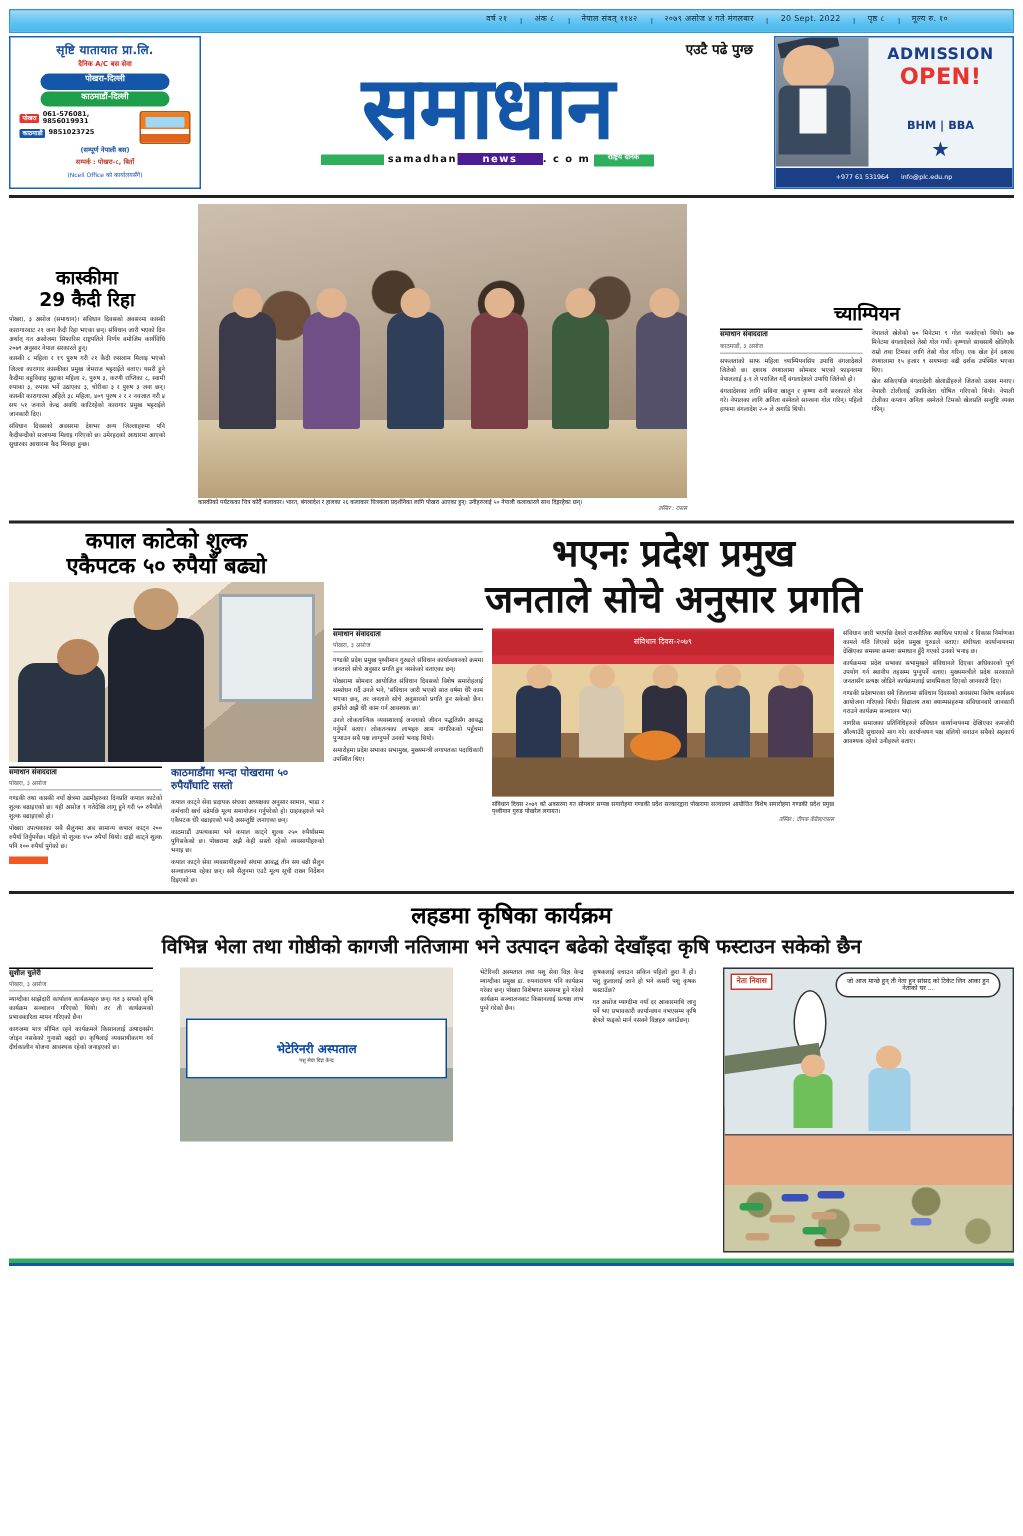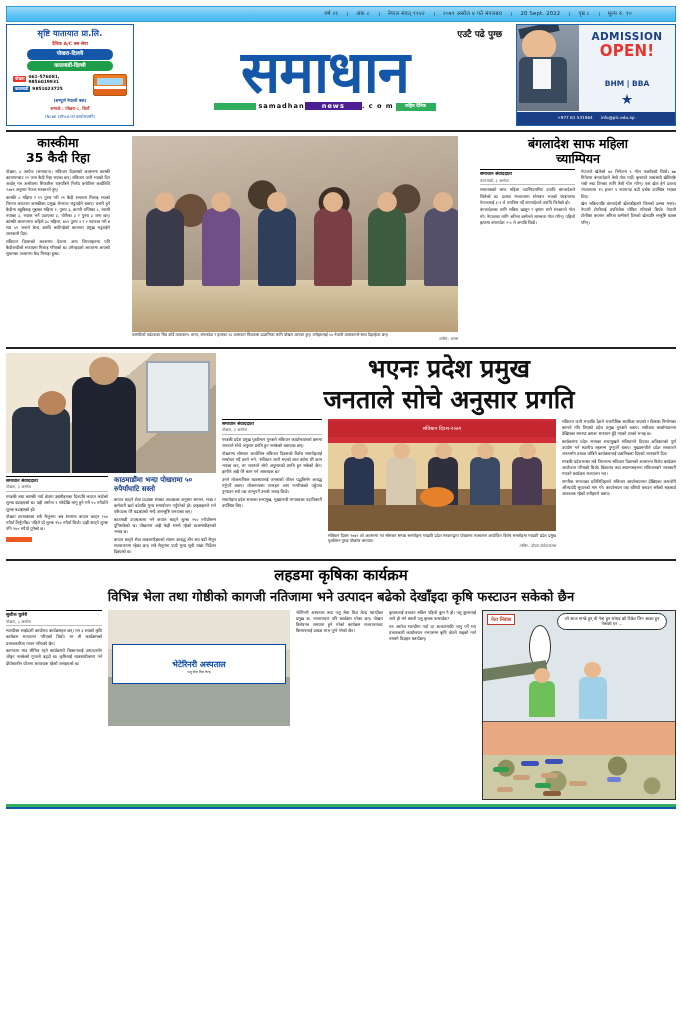--- a/index.html
+++ b/index.html
@@ -95,21 +95,21 @@
   .byline .n { font-size:4.6px; font-weight:700; }
   .byline .d { font-size:4px; color:#555; }
   .col p { text-align: justify; text-justify: inter-word; font-size:4.1px; line-height:1.5; margin-bottom:1.5px; hyphens:auto; }
   .col p:first-letter { }
   .caption { font-size:3.9px; line-height:1.4; text-align:justify; color:#111; }
   .credit { font-size:3.7px; font-style:italic; color:#444; text-align:right; }
 
   .photo-ph { background:#c9c2b6; position:relative; overflow:hidden; }
 
   
-  .sec1 { display:flex; gap:22px; }
+  .sec1 { display:flex; gap:22px;align-items:center; }
   .s1-left { width:104px; }
   .s1-mid { flex:1; }
   .s1-right { width:196px; }
   .s1-left .hl { font-size:12.5px; line-height:1.18; margin-bottom:3px;}
   .s1-right .hl { font-size:12.5px; line-height:1.2; margin-bottom:3px;}
   .twocol { column-count:2; column-gap:6px; column-rule:none;}
 
   
   .photo-artisans{ height:196px; width:100%;
     background:
@@ -159,21 +159,21 @@
   .photo-stage .p3{left:100px;background:#2f2f3d;}
   .photo-stage .p4{left:142px;background:#3a4a63;}
   .photo-stage .p5{left:184px;background:#4b3b52;}
   .photo-stage .table{position:absolute;left:0;right:0;bottom:0;height:26px;background:#7a5b3a;}
   .photo-stage .flower{position:absolute;bottom:24px;left:92px;width:34px;height:20px;border-radius:50%;background:#e4812a;}
 
   
   .sec3 { }
   .sec3 .hl-main { font-size:15px; margin-bottom:1px; }
   .sec3 .sub { text-align:center; font-size:13px; font-weight:700; margin-bottom:3px;}
-  .s3-body { display:flex; gap:6px; }
+  .s3-body { display:flex; gap:18px; }
   .s3-left { width:96px; }
   .s3-pic  { width:182px; }
   .s3-cols { flex:1; }
   .s3-cart { width:194px; }
   .photo-vet { width:100%; height:116px; position:relative; overflow:hidden;
      background: linear-gradient(#e8e2d6 0 34%, #d6cec0 34% 58%, #9fa69c 58%);}
   .photo-vet .bn { position:absolute; left:4px; right:4px; top:34px; height:40px; background:#fff; border:1px solid #0a49a0; }
   .photo-vet .bn .t { margin-top:14px; text-align:center; font-size:8px; font-weight:700; color:#0a49a0;}
   .photo-vet .bn .s { text-align:center; font-size:3.4px; color:#333; }
   .photo-vet .dot{position:absolute;left:10px;top:38px;width:12px;height:12px;border-radius:50%;background:#0a49a0;}
@@ -275,21 +275,21 @@
     </div>
   </div>
 
   <div class="rule thick"></div>
 
   <div class="sec1">
 
     <div class="s1-left col">
       <div class="hl">
         <div>कास्कीमा</div>
-        <div>35 कैदी रिहा</div>
+        <div>29 कैदी रिहा</div>
       </div>
       <p>पोखरा, ३ असोज (समाधान)। संविधान दिवसको अवसरमा कास्की कारागारबाट २१ जना कैदी रिहा भएका छन्। संविधान जारी भएको दिन अर्थात् गत असोजमा सिफारिस राष्ट्रपतिले निर्णय बमोजिम कार्यविधि २०७९ अनुसार नेपाल सरकारले हुन्।</p>
       <p>कास्की ८ महिला र १९ पुरुष गरी २१ कैदी रुसलाम मिलाइ भएको जिल्ला कारागार कास्कीका प्रमुख जेमराज भट्टराईले बताए। यसरी हुने कैदीमा बहुविवाह मुद्दाका महिला २, पुरुष ३, करणी राप्तिका ८, स्वामी रुपाका ३, रुपाक भर्ने उठाएका ३, चोरीका ३ र पुरुष ३ जना छन्। कास्की कारागारमा अहिले ३८ महिला, ४०९ पुरुष २ र २ नवजात गरी ४ सय ५१ जनाले केन्द्र अवधि काटिरहेको कारागार प्रमुख भट्टराईले जानकारी दिए।</p>
       <p>संविधान दिवसको अवसरमा देशभर अन्य जिल्लाहरुमा पनि कैदीबन्दीको सजायमा मिलाइ गरिएको छ। उमेरहदको आधारमा आएको सुधारका आधारमा कैद मिनाहा हुन्छ।</p>
     </div>
 
     <div class="s1-mid">
       <div class="photo-artisans photo-ph">
         <div class="tbl"></div>
         <div class="fig f1"></div>
@@ -298,41 +298,44 @@
         <div class="fig f4"></div>
         <div class="fig f5"></div>
         <div class="fig f6"></div>
       </div>
       <div class="caption">कास्कीको पर्यटकका चित्र कोर्दै कलाकार। भारत, बंगलादेश र हालका २६ कलाकार चित्रकला प्रदर्शनिका लागि पोखरा आएका हुन्। उनीहरुलाई ५० नेपाली कलाकारले साथ दिइरहेका छन्।</div>
       <div class="credit">तस्बिर : रासस</div>
     </div>
 
     <div class="s1-right">
       <div class="hl">
-        <div>बंगलादेश साफ महिला</div>
         <div>च्याम्पियन</div>
       </div>
       <div class="twocol col">
         <div class="byline">
           <div class="n">समाधान संवाददाता</div>
           <div class="d">काठमाडौं, ३ असोज</div>
         </div>
         <p>सफलताको साफ महिला च्याम्पियनसिप उपाधि बंगलादेशले जितेको छ। दशरथ रंगशालामा सोमबार भएको फाइनलमा नेपाललाई ३-१ ले पराजित गर्दै बंगलादेशले उपाधि जितेको हो।</p>
         <p>बंगलादेशका लागि सबिना खातुन र कृष्णा रानी सरकारले गोल गरे। नेपालका लागि अनिता बस्नेतले सान्त्वना गोल गरिन्। पहिलो हाफमा बंगलादेश २-० ले अगाडि थियो।</p>
         <p>नेपालले खेलेको ७० मिनेटमा ९ गोल फर्काएको थियो। ७७ मिनेटमा बंगलादेशले तेस्रो गोल गर्यो। कृष्णाले साथसाथै खेलिएकै राम्रो तथा टिमका लागि तेस्रो गोल गरिन्। एक खेल हेर्न दशरथ रंगशालामा १५ हजार ९ सयभन्दा बढी दर्शक उपस्थित भएका थिए।</p>
         <p>खेल सकिएपछि बंगलादेशी खेलाडीहरुले जितको उत्सव मनाए। नेपाली टोलीलाई उपविजेता घोषित गरिएको थियो। नेपाली टोलीका कप्तान अनिता बस्नेतले टिमको खेलप्रति सन्तुष्टि व्यक्त गरिन्।</p>
       </div>
     </div>
   </div>
 
   <div class="rule thick"></div>
 
   <div class="sec2">
 
     <div class="s2-left">
+      <div class="hl">
+        <div>कपाल काटेको शुल्क</div>
+        <div>एकैपटक ५० रुपैयाँ बढ्यो</div>
+      </div>
       <div class="photo-barber photo-ph">
         <div class="mirror"></div>
         <div class="man"></div>
         <div class="cust"></div>
       </div>
       <div class="twocol col" style="margin-top:3px;">
         <div class="byline">
           <div class="n">समाधान संवाददाता</div>
           <div class="d">पोखरा, ३ असोज</div>
         </div>

